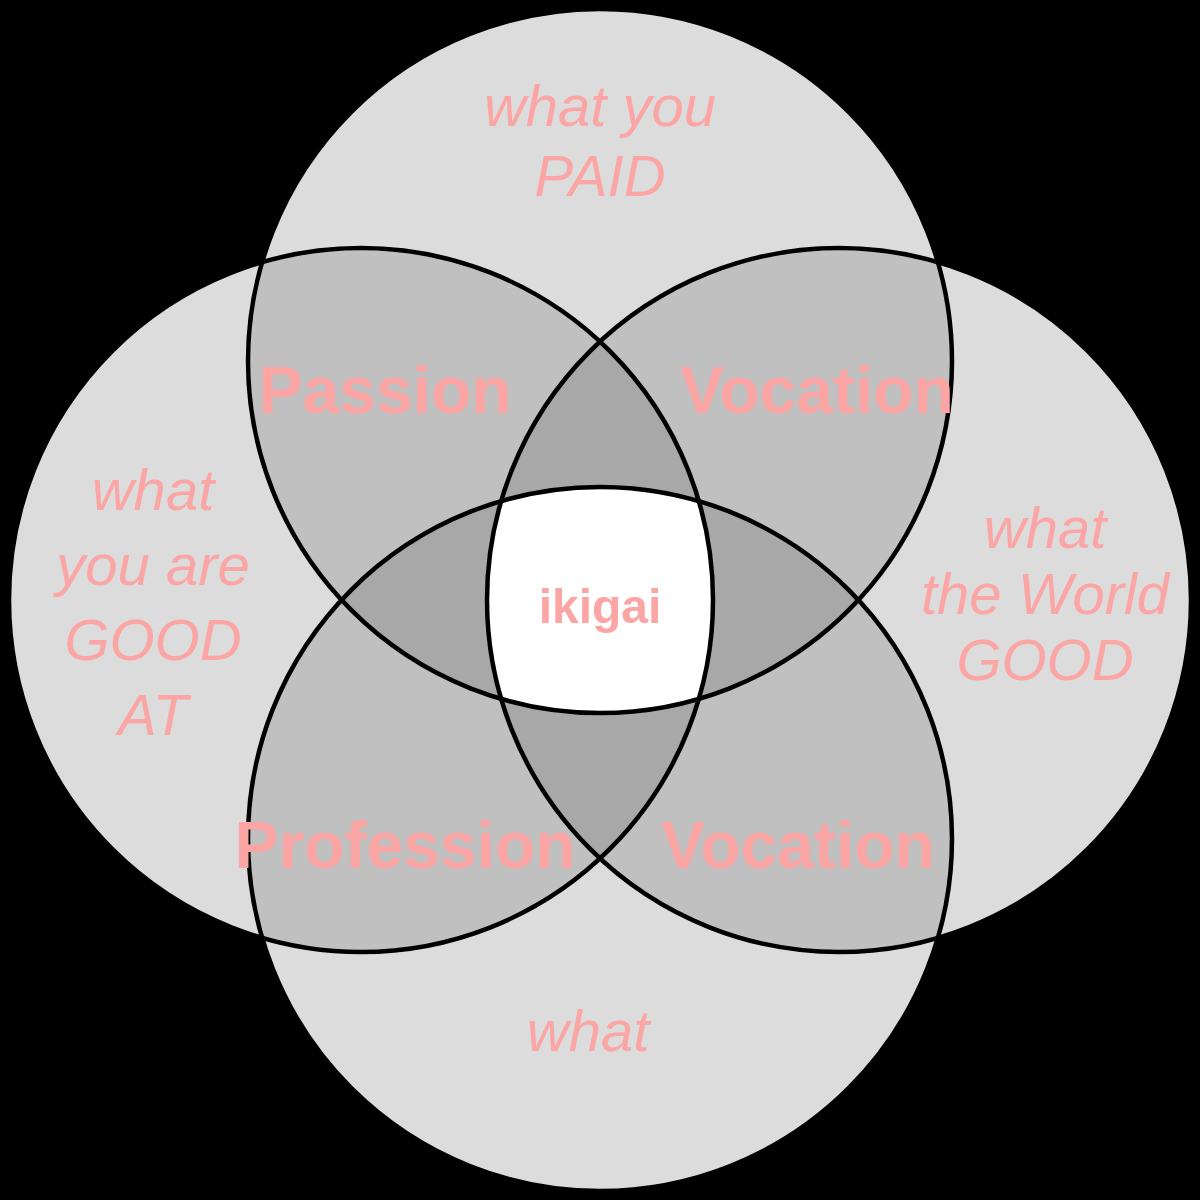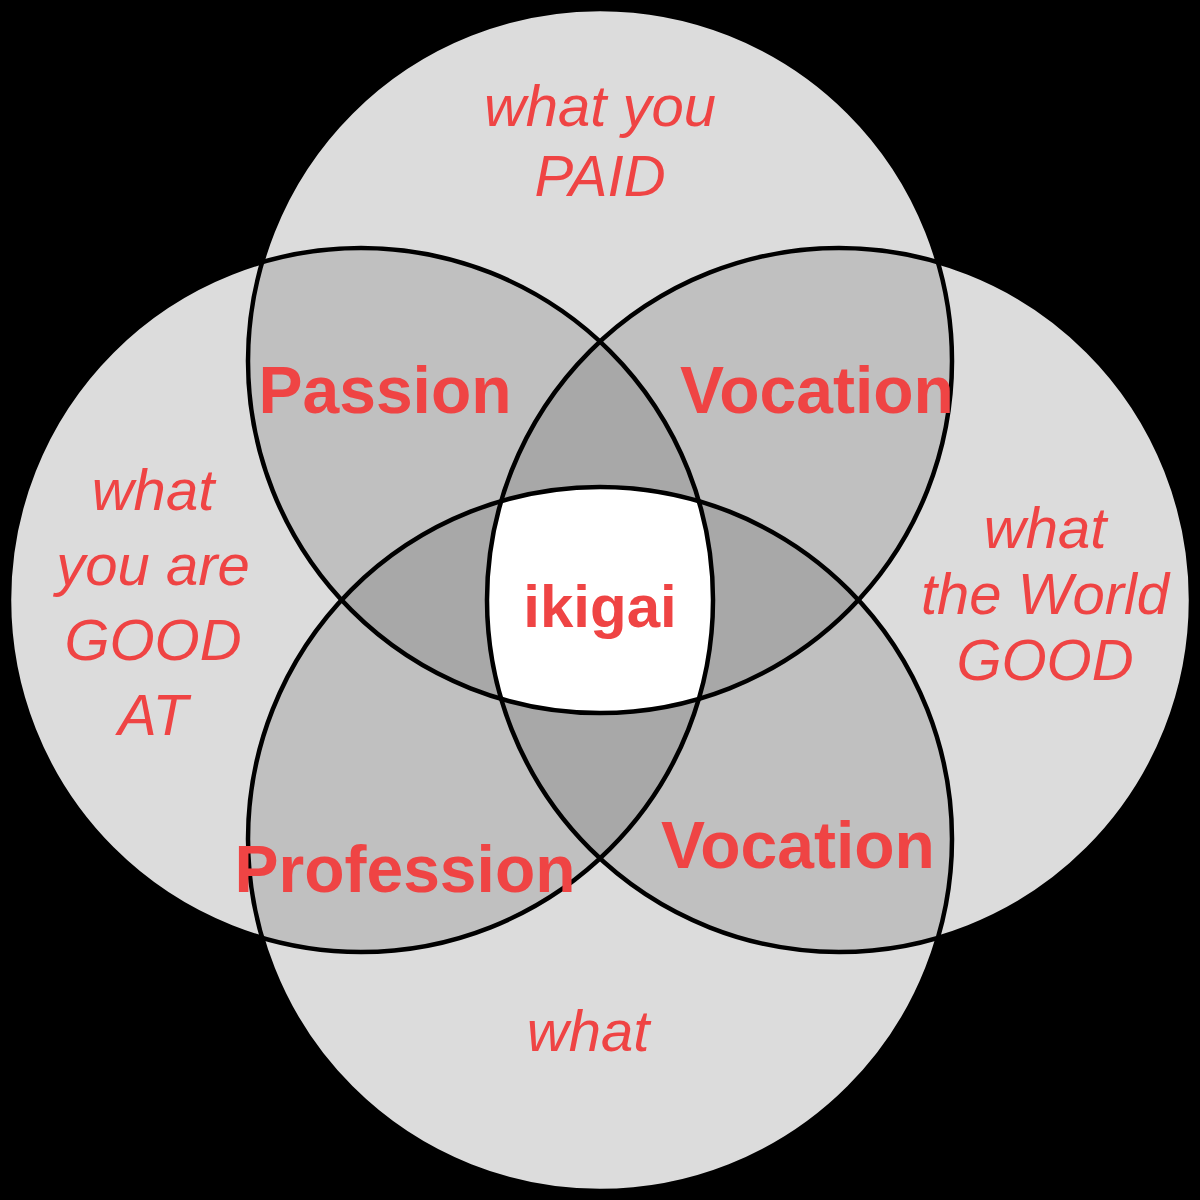--- a/index.html
+++ b/index.html
@@ -19,44 +19,44 @@
   .stage svg {
     position: absolute;
     inset: 0;
     display: block;
   }
   .label {
     position: absolute;
     transform: translate(-50%, -50%);
     text-align: center;
     white-space: nowrap;
-    color: #ef4444;
+    color: #fca5a5;
     user-select: none;
   }
   .italic-label {
     font-style: italic;
     font-weight: 400;
     font-size: 58px;
   }
   .bold-label {
     font-weight: 700;
     font-size: 66px;
   }
   .label-love      { left: 600px;  top: 141px;  line-height: 70px; }
   .label-good      { left: 153px;  top: 602px;  line-height: 75px; }
   .label-needs     { left: 1045px; top: 594px;  line-height: 66px; }
   .label-paid      { left: 588px;  top: 1030px; line-height: 61px; }
   .label-passion    { left: 385px; top: 390px; }
   .label-mission    { left: 817px; top: 390px; }
-  .label-profession { left: 405px; top: 845px; margin-top: 24px; }
+  .label-profession { left: 405px; top: 845px; }
   .label-vocation   { left: 798px; top: 845px; }
   .label-ikigai {
     left: 600px; top: 606px;
     font-weight: 700;
-    font-size: 60px;
+    font-size: 48px;
   }
 </style>
 </head>
 <body>
 
 <div class="stage">
 
   <svg width="1200" height="1200" viewBox="0 0 1200 1200">
     <defs>
       <clipPath id="cT">

